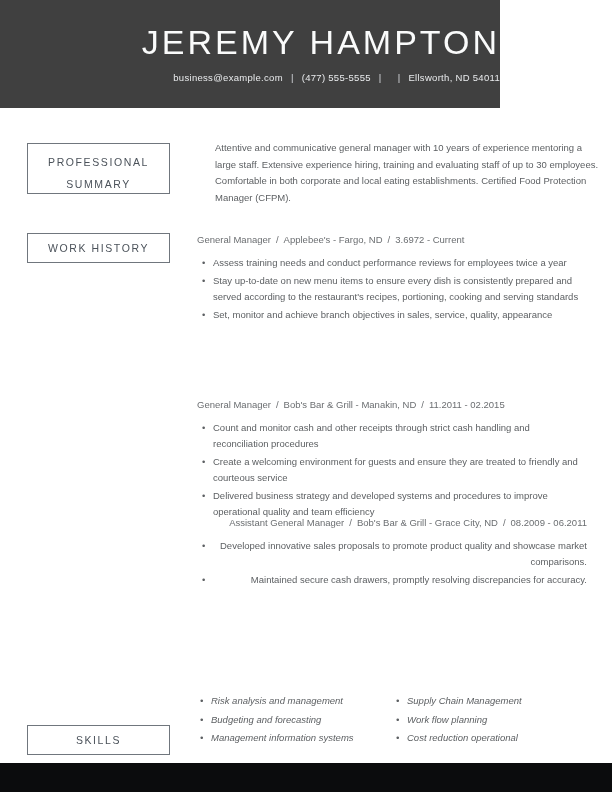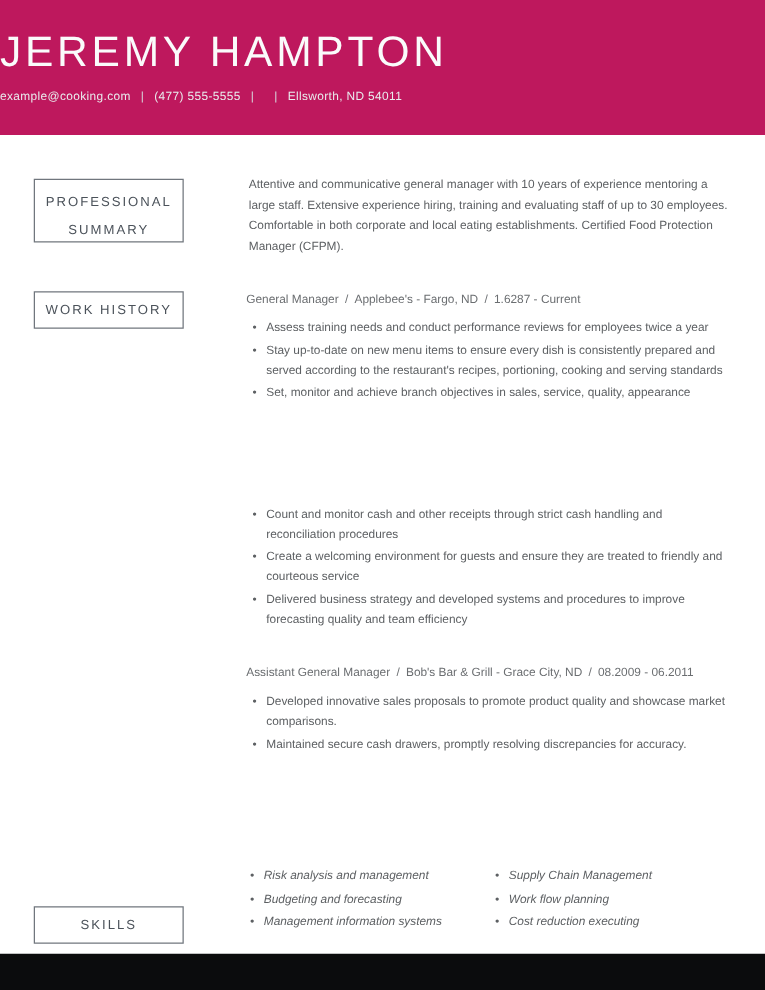--- a/index.html
+++ b/index.html
@@ -2,47 +2,47 @@
 <html><head>
 <meta charset="utf-8">
 <style>
   html,body { margin:0; padding:0; background:#ffffff; }
   .page {
     position:relative; width:612px; height:792px; background:#ffffff;
     font-family:"Liberation Sans", sans-serif; overflow:hidden;
   }
   
   .header {
-    position:absolute; top:0; left:0; width:612px; height:108px;
-    background:#be185d; text-align:left; color:#ffffff;
+    position:absolute; top:0; left:0; width:500px; height:108px;
+    background:#404040; text-align:right; color:#ffffff;
   }
   .name {
     margin:0; padding-top:23px; font-size:34px; font-weight:400;
     letter-spacing:3px; color:#fafbfb; white-space:nowrap;
   }
   .contact {
     margin-top:10px; font-size:9.5px; color:#e9ebed; letter-spacing:0.3px;
   }
   .sep { margin:0 8px; color:#d7dade; }
   
   .label-box {
-    position:absolute; left:27px; width:120px; box-sizing:border-box;
+    position:absolute; left:27px; width:143px; box-sizing:border-box;
     border:1px solid #70767d; color:#4b525a; text-align:center;
     font-size:10.5px; letter-spacing:1.6px;
   }
   .label-summary { top:143px; height:51px; padding-top:7px; line-height:22px; }
   .label-work    { top:233px; height:30px; line-height:28px; }
   .label-skills  { top:725px; height:30px; line-height:28px; }
   
   .summary {
-    position:absolute; top:140px; left:199px; width:390px; margin:0;
+    position:absolute; top:140px; left:215px; width:390px; margin:0;
     font-size:9.5px; line-height:16.5px; color:#5d6063;
   }
   .job { position:absolute; left:197px; width:390px; }
-  .job1 { top:232px; } .job2 { top:397px; } .job3 { top:531px; }
+  .job1 { top:232px; } .job2 { top:397px; } .job3 { top:515px;text-align:right; }
   .job-heading {
     margin:0; font-size:9.5px; font-weight:400; color:#6b6e71; line-height:16px;
   }
   .jsep { margin:0 5px; }
   .bullets {
     margin:7px 0 0 0; padding:0; list-style:none;
     font-size:9.5px; line-height:16px; color:#5d6063;
   }
   .bullets li { position:relative; padding-left:16px; margin-bottom:2px; }
   .bullets li::before { content:"\2022"; position:absolute; left:5px; top:0; color:#5d6063; }
@@ -59,49 +59,52 @@
   .footer { position:absolute; left:0; top:763px; width:612px; height:29px; background:#0b0c0d; }
 </style>
 </head>
 <body>
 
 <div class="page">
 
   <header class="header">
     <h1 class="name">JEREMY HAMPTON</h1>
     <div class="contact">
-      <span>example@cooking.com</span><span class="sep">|</span><span>(477) 555-5555</span><span class="sep">|</span><span class="sep">|</span><span>Ellsworth, ND 54011</span>
+      <span>business@example.com</span><span class="sep">|</span><span>(477) 555-5555</span><span class="sep">|</span><span class="sep">|</span><span>Ellsworth, ND 54011</span>
     </div>
   </header>
 
   <div class="label-box label-summary">
     <div>PROFESSIONAL</div>
     <div>SUMMARY</div>
   </div>
 
   <p class="summary">Attentive and communicative general manager with 10 years of experience mentoring a large staff. Extensive experience hiring, training and evaluating staff of up to 30 employees. Comfortable in both corporate and local eating establishments. Certified Food Protection Manager (CFPM).</p>
 
   <div class="label-box label-work">WORK HISTORY</div>
 
   <section class="job job1">
     <h2 class="job-heading">
-      <span>General Manager</span><span class="jsep">/</span><span>Applebee's - Fargo, ND</span><span class="jsep">/</span><span>1.6287 - Current</span>
+      <span>General Manager</span><span class="jsep">/</span><span>Applebee's - Fargo, ND</span><span class="jsep">/</span><span>3.6972 - Current</span>
     </h2>
     <ul class="bullets">
       <li>Assess training needs and conduct performance reviews for employees twice a year</li>
       <li>Stay up-to-date on new menu items to ensure every dish is consistently prepared and served according to the restaurant's recipes, portioning, cooking and serving standards</li>
       <li>Set, monitor and achieve branch objectives in sales, service, quality, appearance</li>
     </ul>
   </section>
 
   <section class="job job2">
+    <h2 class="job-heading">
+      <span>General Manager</span><span class="jsep">/</span><span>Bob's Bar &amp; Grill - Manakin, ND</span><span class="jsep">/</span><span>11.2011 - 02.2015</span>
+    </h2>
     <ul class="bullets">
       <li>Count and monitor cash and other receipts through strict cash handling and reconciliation procedures</li>
       <li>Create a welcoming environment for guests and ensure they are treated to friendly and courteous service</li>
-      <li>Delivered business strategy and developed systems and procedures to improve forecasting quality and team efficiency</li>
+      <li>Delivered business strategy and developed systems and procedures to improve operational quality and team efficiency</li>
     </ul>
   </section>
 
   <section class="job job3">
     <h2 class="job-heading">
       <span>Assistant General Manager</span><span class="jsep">/</span><span>Bob's Bar &amp; Grill - Grace City, ND</span><span class="jsep">/</span><span>08.2009 - 06.2011</span>
     </h2>
     <ul class="bullets">
       <li>Developed innovative sales proposals to promote product quality and showcase market comparisons.</li>
       <li>Maintained secure cash drawers, promptly resolving discrepancies for accuracy.</li>
@@ -112,19 +115,19 @@
 
   <div class="skills-row">
     <ul class="skills-col left">
       <li>Risk analysis and management</li>
       <li>Budgeting and forecasting</li>
       <li>Management information systems</li>
     </ul>
     <ul class="skills-col">
       <li>Supply Chain Management</li>
       <li>Work flow planning</li>
-      <li>Cost reduction executing</li>
+      <li>Cost reduction operational</li>
     </ul>
   </div>
 
   <footer class="footer"></footer>
 
 </div>
 
 </body></html>

